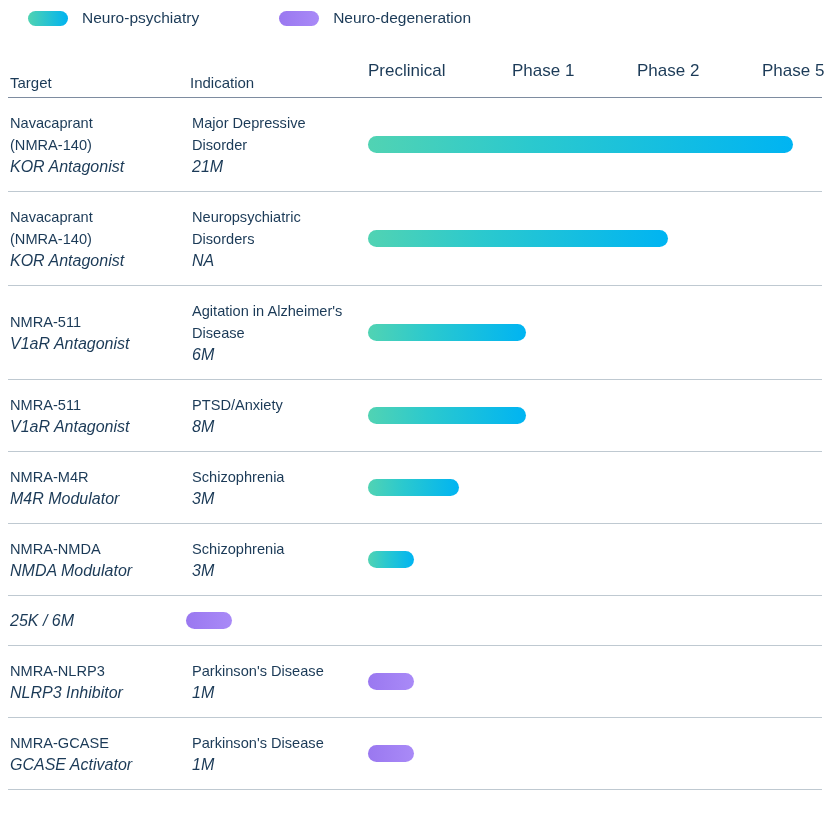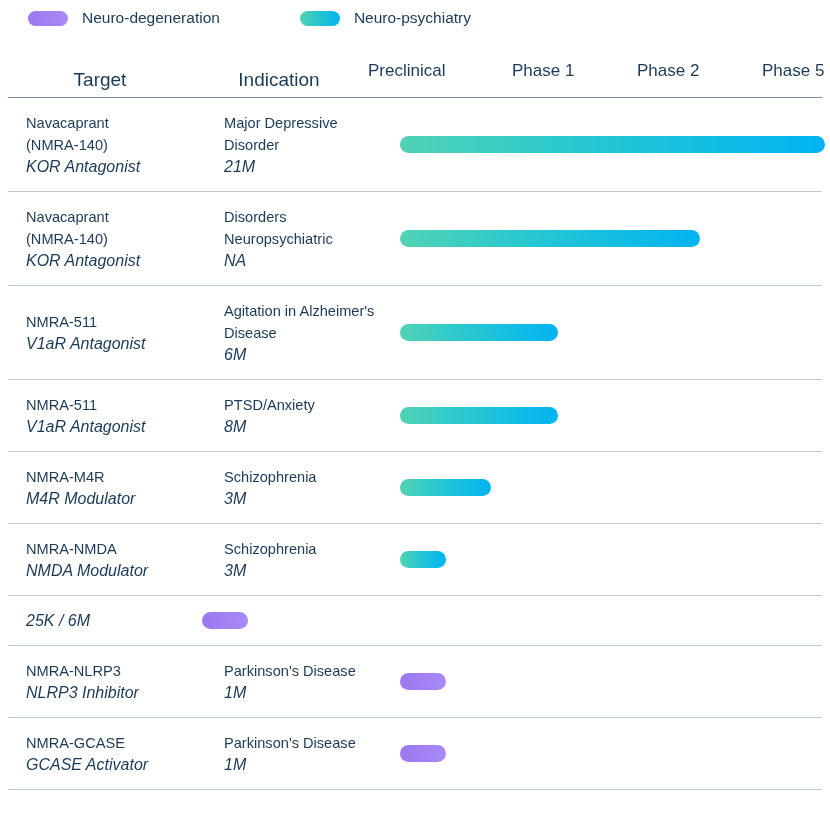--- a/index.html
+++ b/index.html
@@ -39,38 +39,37 @@
     align-items: flex-end;
     height: 40px;
     padding-bottom: 6px;
     border-bottom: 1.6px solid #7E8CA0;
     margin-top: 26px;
   }
   .col-target    { width: 182px; flex: none; padding-left: 2px; }
   .col-indic     { width: 178px; flex: none; }
   .col-chart     { flex: 1; position: relative; }
   .head-row .col-target,
-  .head-row .col-indic { font-size: 19px; text-align: center; }
+  .head-row .col-indic { font-size: 15px; }
   .phase-head {
     position: absolute;
     bottom: 10px;
     font-size: 17px;
     white-space: nowrap;
   }
 
   .row {
     display: flex;
     align-items: center;
     border-bottom: 1.2px solid #BFC9D1;
     position: relative;
   }
   .row .col-target, .row .col-indic {
     padding: 14px 0 13px 2px;
     align-self: center;
-    margin-left: 16px;
   }
   .name {
     font-size: 14.6px;
     line-height: 22px;
     color: #1B3A57;
     font-weight: 400;
   }
   .sub {
     font-size: 16px;
     line-height: 22px;
@@ -89,26 +88,26 @@
     min-width: 20px;
   }
   .bar.psy { background: linear-gradient(90deg, #51D3B3 0%, #2BC9CE 38%, #00B4F2 100%); }
   .bar.deg { background: linear-gradient(90deg, #9A78F0 0%, #A98AF7 100%); }
 </style>
 </head>
 <body>
 
 <div class="legend">
   <div class="legend-item">
+    <span class="legend-pill psy"></span>
+    <span class="legend-label">Neuro-psychiatry</span>
+  </div>
+  <div class="legend-item">
     <span class="legend-pill deg"></span>
     <span class="legend-label">Neuro-degeneration</span>
-  </div>
-  <div class="legend-item">
-    <span class="legend-pill psy"></span>
-    <span class="legend-label">Neuro-psychiatry</span>
   </div>
 </div>
 
 <div class="table">
   <div class="head-row">
     <div class="col-target">Target</div>
     <div class="col-indic">Indication</div>
     <div class="col-chart">
       <span class="phase-head" style="left:0px">Preclinical</span>
       <span class="phase-head" style="left:144px">Phase 1</span>
@@ -132,22 +131,22 @@
           <div class="bar psy" style="width: 425px;"></div>
         </div>
       </div>
       <div class="row">
         <div class="col-target">
           <div class="name">Navacaprant</div>
           <div class="name">(NMRA-140)</div>
           <div class="sub">KOR Antagonist</div>
         </div>
         <div class="col-indic">
+          <div class="name">Neuropsychiatric</div>
           <div class="name">Disorders</div>
-          <div class="name">Neuropsychiatric</div>
           <div class="sub">NA</div>
         </div>
         <div class="col-chart bar-wrap">
           <div class="bar psy" style="width: 300px;"></div>
         </div>
       </div>
       <div class="row">
         <div class="col-target">
           <div class="name">NMRA-511</div>
           <div class="sub">V1aR Antagonist</div>

